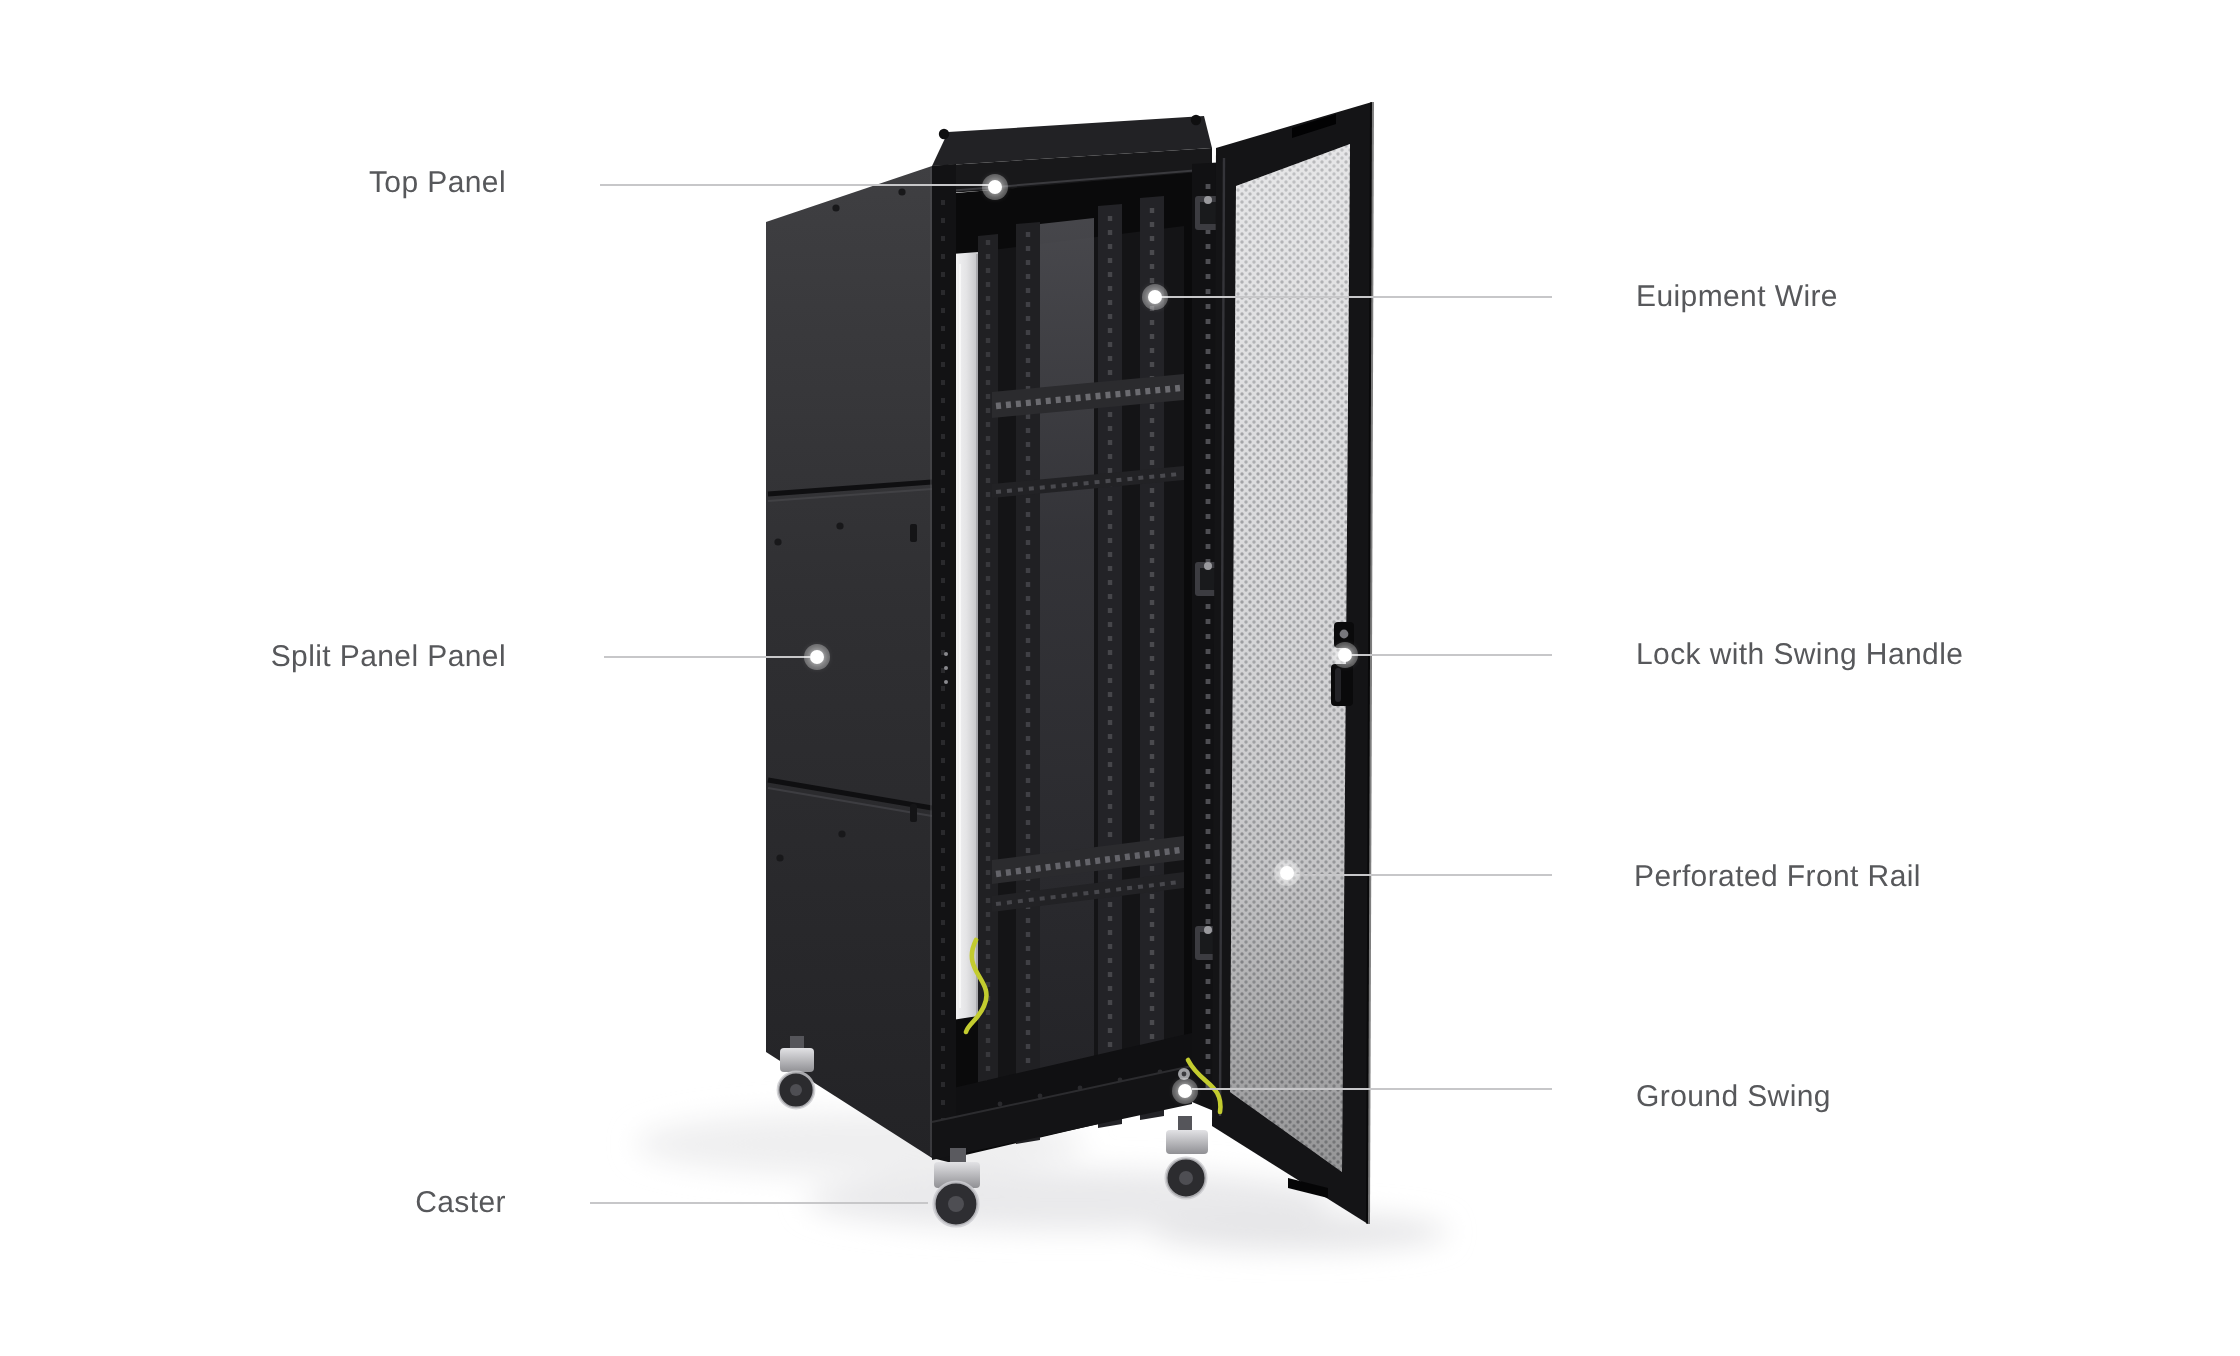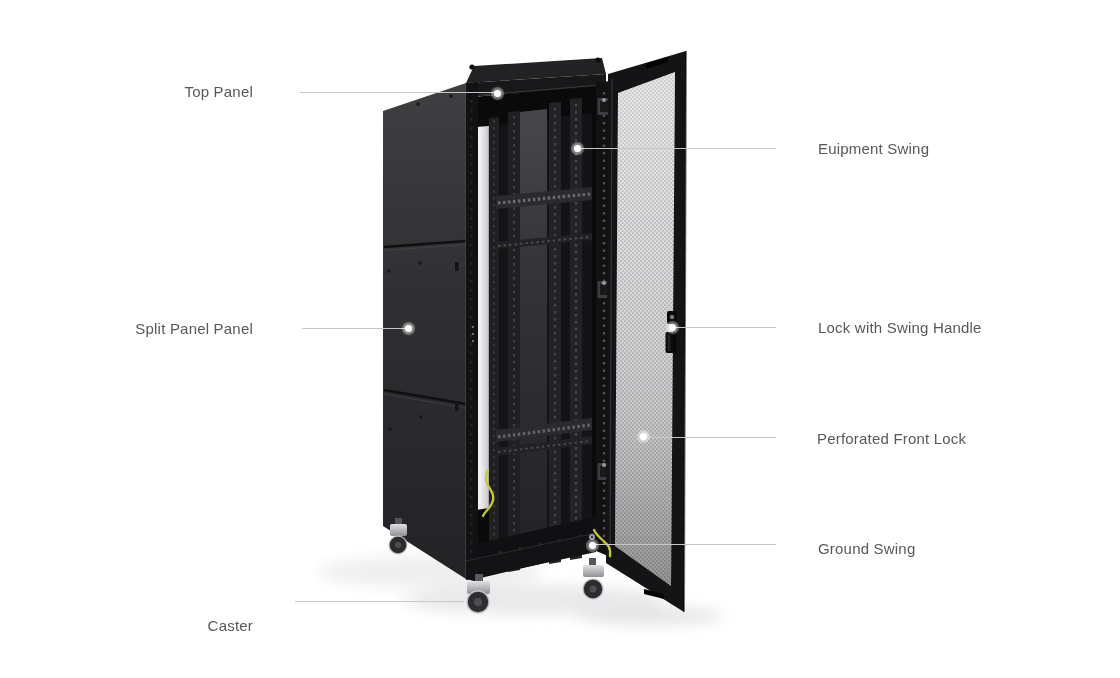--- a/index.html
+++ b/index.html
@@ -223,20 +223,20 @@
   <div class="callout-line" style="left:295px;top:601px;width:169px;"></div>
 
   <div class="callout-dot" style="left:493.5px;top:89.5px;"></div>
   <div class="callout-dot" style="left:573.5px;top:144.5px;"></div>
   <div class="callout-dot" style="left:404.5px;top:324.5px;"></div>
   <div class="callout-dot" style="left:668.5px;top:323.5px;"></div>
   <div class="callout-dot" style="left:639.5px;top:432.5px;"></div>
   <div class="callout-dot" style="left:588.5px;top:541.5px;"></div>
 
   <div class="callout-label right-aligned" style="left:103px;top:83px;width:150px;">Top Panel</div>
-  <div class="callout-label" style="left:818px;top:140px;">Euipment Swing</div>
+  <div class="callout-label" style="left:818px;top:140px;">Euipment Wire</div>
   <div class="callout-label right-aligned" style="left:103px;top:320px;width:150px;">Split Panel Panel</div>
   <div class="callout-label" style="left:818px;top:319px;text-align:right;">Lock with Swing Handle</div>
-  <div class="callout-label" style="left:817px;top:430px;">Perforated Front Lock</div>
+  <div class="callout-label" style="left:817px;top:430px;">Perforated Front Rail</div>
   <div class="callout-label" style="left:818px;top:540px;">Ground Swing</div>
-  <div class="callout-label right-aligned" style="left:103px;top:593px;width:150px;margin-top:24px;">Caster</div>
+  <div class="callout-label right-aligned" style="left:103px;top:593px;width:150px;">Caster</div>
 
 </div>
 
 </body></html>

